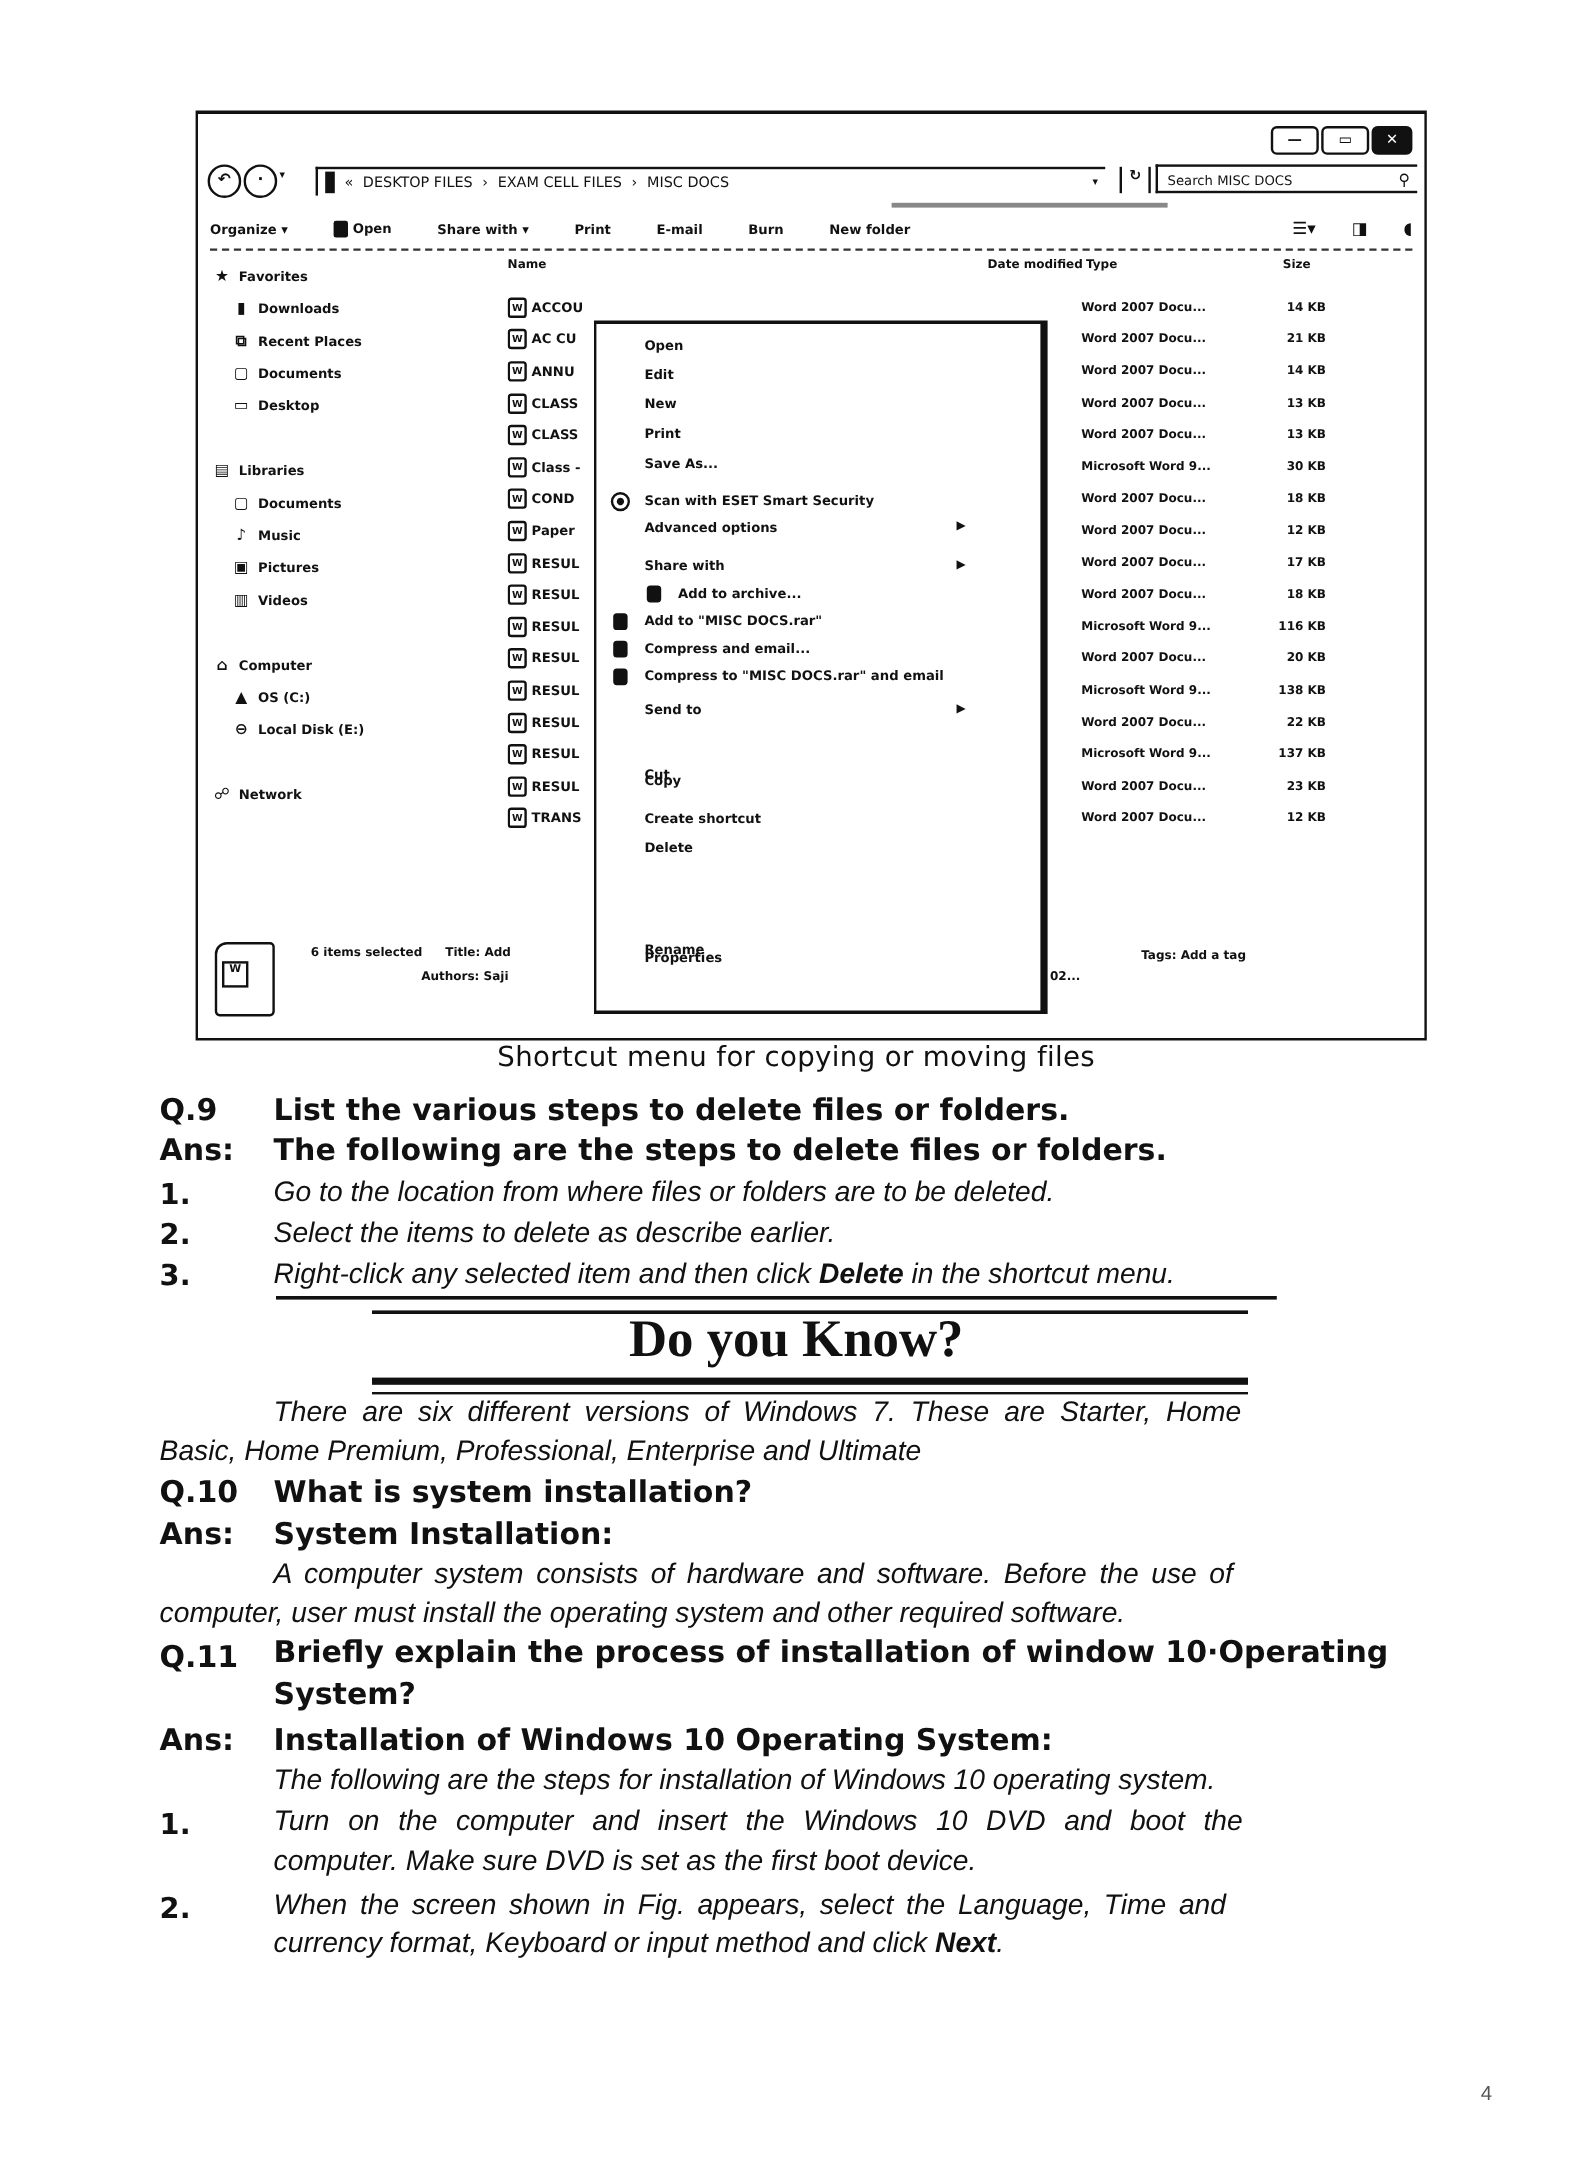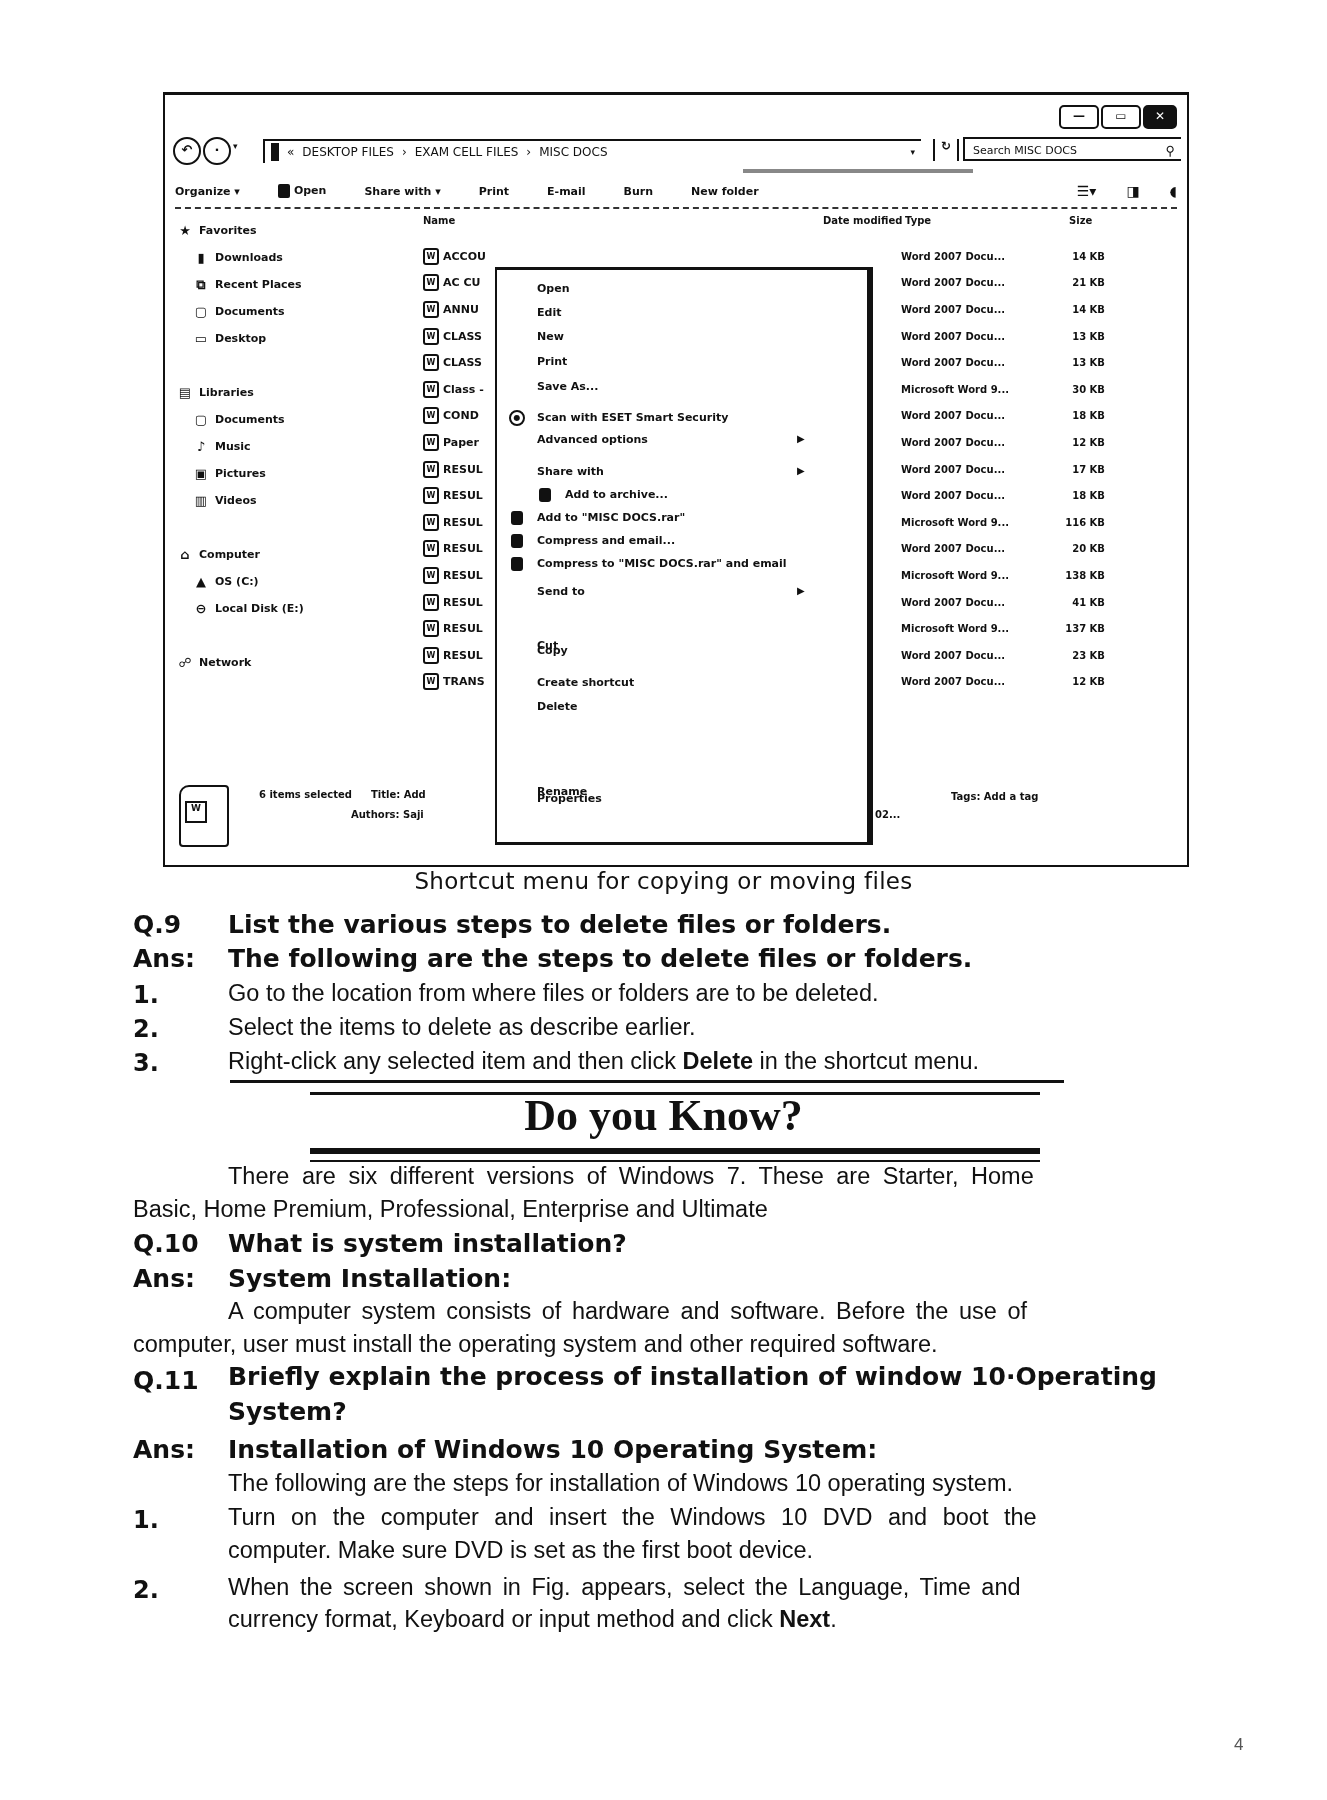--- a/index.html
+++ b/index.html
@@ -41,21 +41,21 @@
   #ctx .mico{position:absolute;left:-26px;top:0px;width:12px;height:14px;background:#111;border-radius:3px;}
   #ctx .radio{position:absolute;left:-28px;top:-1px;width:12px;height:12px;border:2px solid #111;border-radius:50%;font-size:8px;line-height:12px;text-align:center;}
   #ctx .arr{position:absolute;left:300px;font-size:10px;}
   
   .details{position:absolute;left:10px;bottom:10px;right:10px;height:80px;font-size:10px;}
   .thumb{position:absolute;left:4px;top:10px;width:46px;height:58px;border:2px solid #111;border-radius:10px 4px 4px 4px;}
   .thumb .w{position:absolute;left:4px;top:14px;width:18px;height:18px;border:2px solid #111;font-size:9px;text-align:center;}
   
   .cap{position:absolute;left:0;width:1327px;top:868px;text-align:center;font-family:"DejaVu Sans",sans-serif;font-size:23px;letter-spacing:0.3px;}
   .qline{position:absolute;font-family:"DejaVu Sans",sans-serif;font-weight:bold;font-size:25px;white-space:nowrap;}
-  .tline{position:absolute;font-family:"Liberation Sans",sans-serif;font-size:23.5px;white-space:nowrap;}
+  .tline{position:absolute;font-family:"Liberation Sans",sans-serif;font-size:23.5px;white-space:nowrap;font-style:italic;}
   .num{position:absolute;left:133px;font-family:"DejaVu Sans",sans-serif;font-weight:bold;font-size:24px;}
   .dyk{position:absolute;left:0;width:1327px;top:1090px;text-align:center;font-family:"Liberation Serif",serif;font-weight:bold;font-size:44px;}
   .rule{position:absolute;background:#111;}
   .pagenum{position:absolute;left:1234px;top:1735px;font-family:"Liberation Sans",sans-serif;font-size:17px;color:#555;}
   b{font-weight:bold;}
 </style>
 </head>
 <body>
 
 <div id="explorer">
@@ -266,21 +266,21 @@
       <div class="row">13 KB</div>
       <div class="row">13 KB</div>
       <div class="row">30 KB</div>
       <div class="row">18 KB</div>
       <div class="row">12 KB</div>
       <div class="row">17 KB</div>
       <div class="row">18 KB</div>
       <div class="row">116 KB</div>
       <div class="row">20 KB</div>
       <div class="row">138 KB</div>
-      <div class="row">41 KB</div>
+      <div class="row">22 KB</div>
       <div class="row">137 KB</div>
       <div class="row">23 KB</div>
       <div class="row">12 KB</div>
     </div>
 
   <div id="ctx">
       <div class="mi" style="top: 12px;"><span>Open</span></div>
       <div class="mi" style="top: 36px;"><span>Edit</span></div>
       <div class="mi" style="top: 60px;"><span>New</span></div>
       <div class="mi" style="top: 85px;"><span>Print</span></div>

